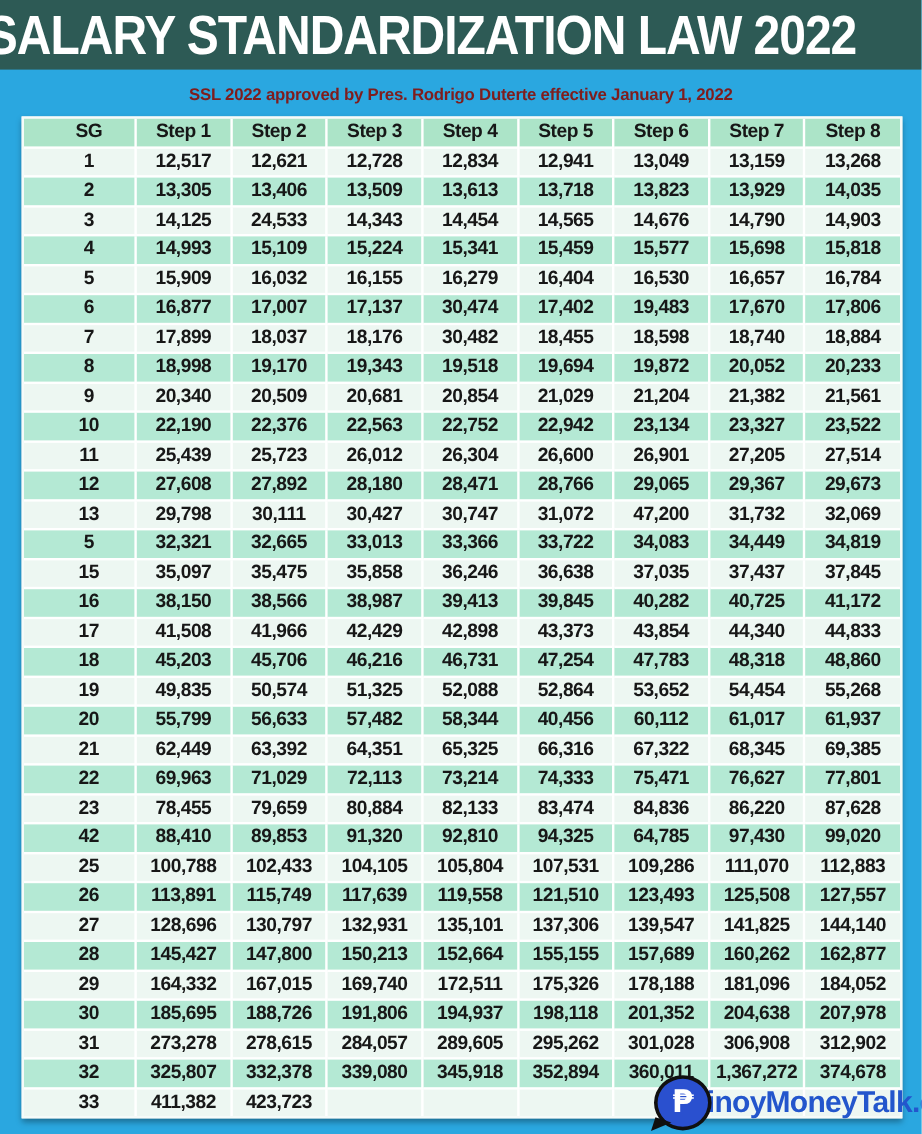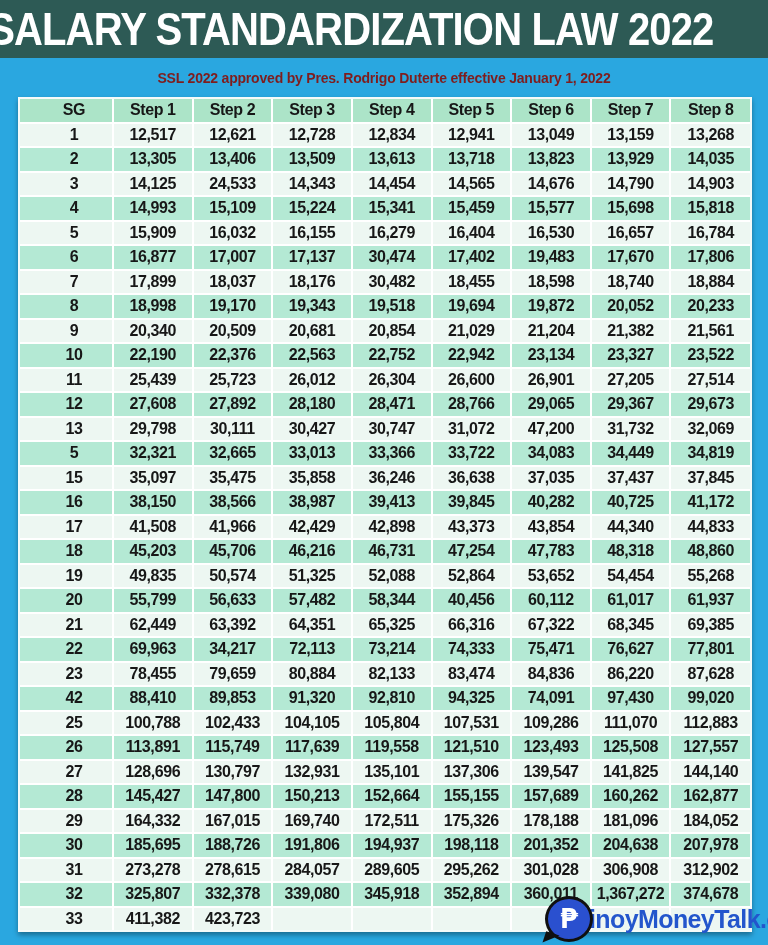--- a/index.html
+++ b/index.html
@@ -363,21 +363,21 @@
           <td>64,351</td>
           <td>65,325</td>
           <td>66,316</td>
           <td>67,322</td>
           <td>68,345</td>
           <td>69,385</td>
         </tr>
         <tr class="green">
           <td>22</td>
           <td>69,963</td>
-          <td>34,217</td>
+          <td>71,029</td>
           <td>72,113</td>
           <td>73,214</td>
           <td>74,333</td>
           <td>75,471</td>
           <td>76,627</td>
           <td>77,801</td>
         </tr>
         <tr class="light">
           <td>23</td>
           <td>78,455</td>
@@ -389,21 +389,21 @@
           <td>86,220</td>
           <td>87,628</td>
         </tr>
         <tr class="green">
           <td>42</td>
           <td>88,410</td>
           <td>89,853</td>
           <td>91,320</td>
           <td>92,810</td>
           <td>94,325</td>
-          <td>74,091</td>
+          <td>64,785</td>
           <td>97,430</td>
           <td>99,020</td>
         </tr>
         <tr class="light">
           <td>25</td>
           <td>100,788</td>
           <td>102,433</td>
           <td>104,105</td>
           <td>105,804</td>
           <td>107,531</td>

